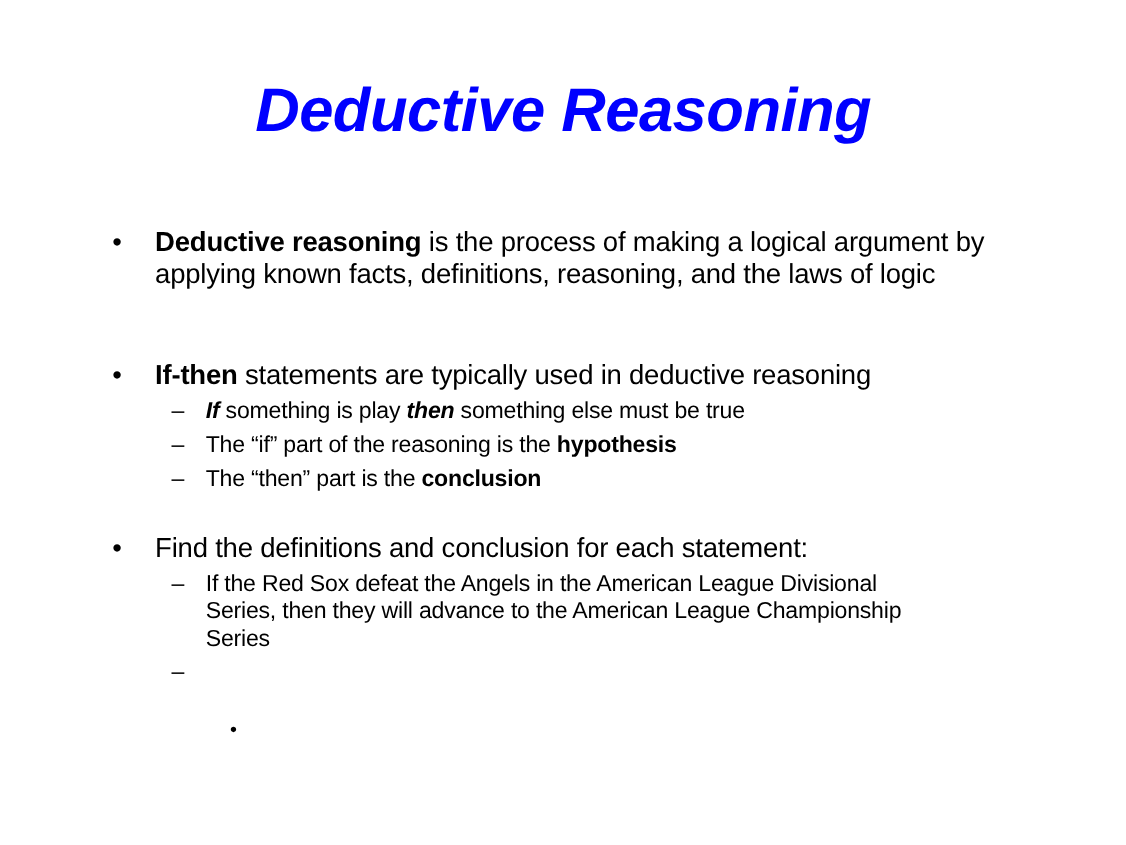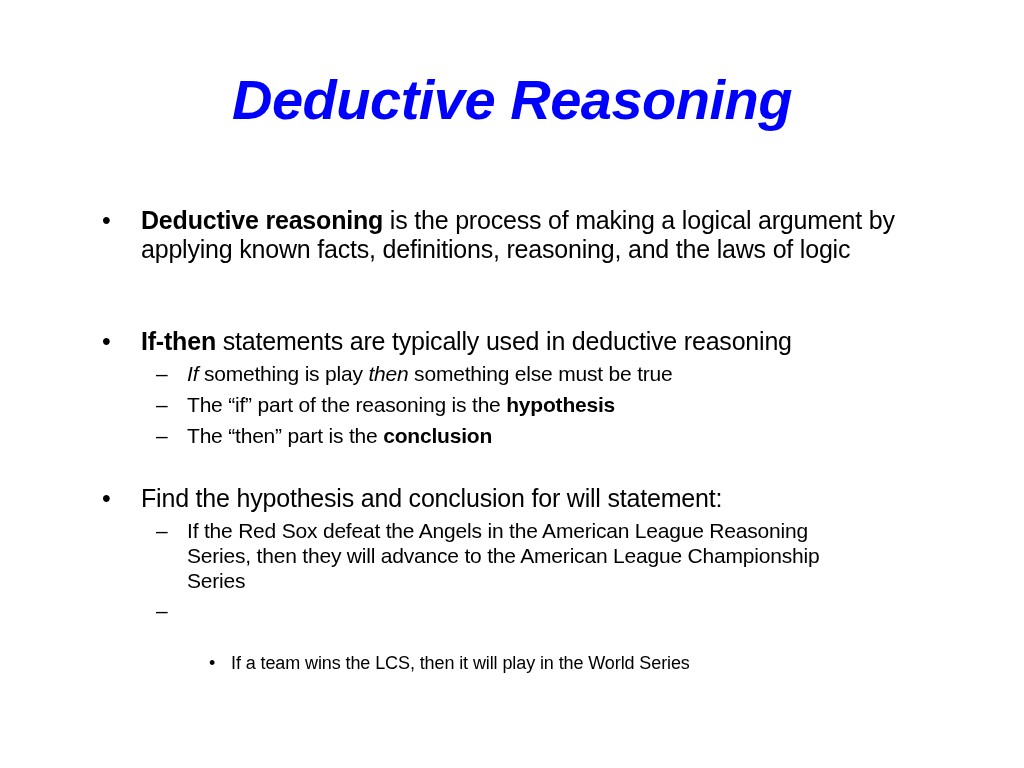--- a/index.html
+++ b/index.html
@@ -69,21 +69,21 @@
       font-size: 18px;
       line-height: 22px;
       letter-spacing: -0.1px;
     }
     .l3 .bullet3 {
       position: absolute;
       left: -22px;
       top: 0;
     }
     b { font-weight: bold; }
-    .bi { font-weight: normal; font-style: italic; }
+    .bi { font-weight: bold; font-style: italic; }
   </style>
 </head>
 <body>
 
 <div class="slide-title">Deductive Reasoning</div>
 
 <div class="content">
 
   <div class="l1" style="top:206px;">
     <span class="bullet">•</span>
@@ -105,30 +105,29 @@
     <span>The “if” part of the reasoning is the </span><b>hypothesis</b>
   </div>
 
   <div class="l2" style="top:423px;">
     <span class="dash">–</span>
     <span>The “then” part is the </span><b>conclusion</b>
   </div>
 
   <div class="l1" style="top:484px;">
     <span class="bullet">•</span>
-    <span>Find the hypothesis and conclusion for will statement:</span>
+    <span>Find the definitions and conclusion for each statement:</span>
   </div>
 
   <div class="l2" style="top:518px; width:660px;">
     <span class="dash">–</span>
-    <span>If the Red Sox defeat the Angels in the American League Reasoning Series, then they will advance to the American League Championship Series</span>
+    <span>If the Red Sox defeat the Angels in the American League Divisional Series, then they will advance to the American League Championship Series</span>
   </div>
 
   <div class="l2" style="top:598px; width:720px;">
     <span class="dash">–</span>
   </div>
 
   <div class="l3" style="top:652px;">
     <span class="bullet3">•</span>
-    <span>If a team wins the LCS, then it will play in the World Series</span>
   </div>
 
 </div>
 
 </body></html>

